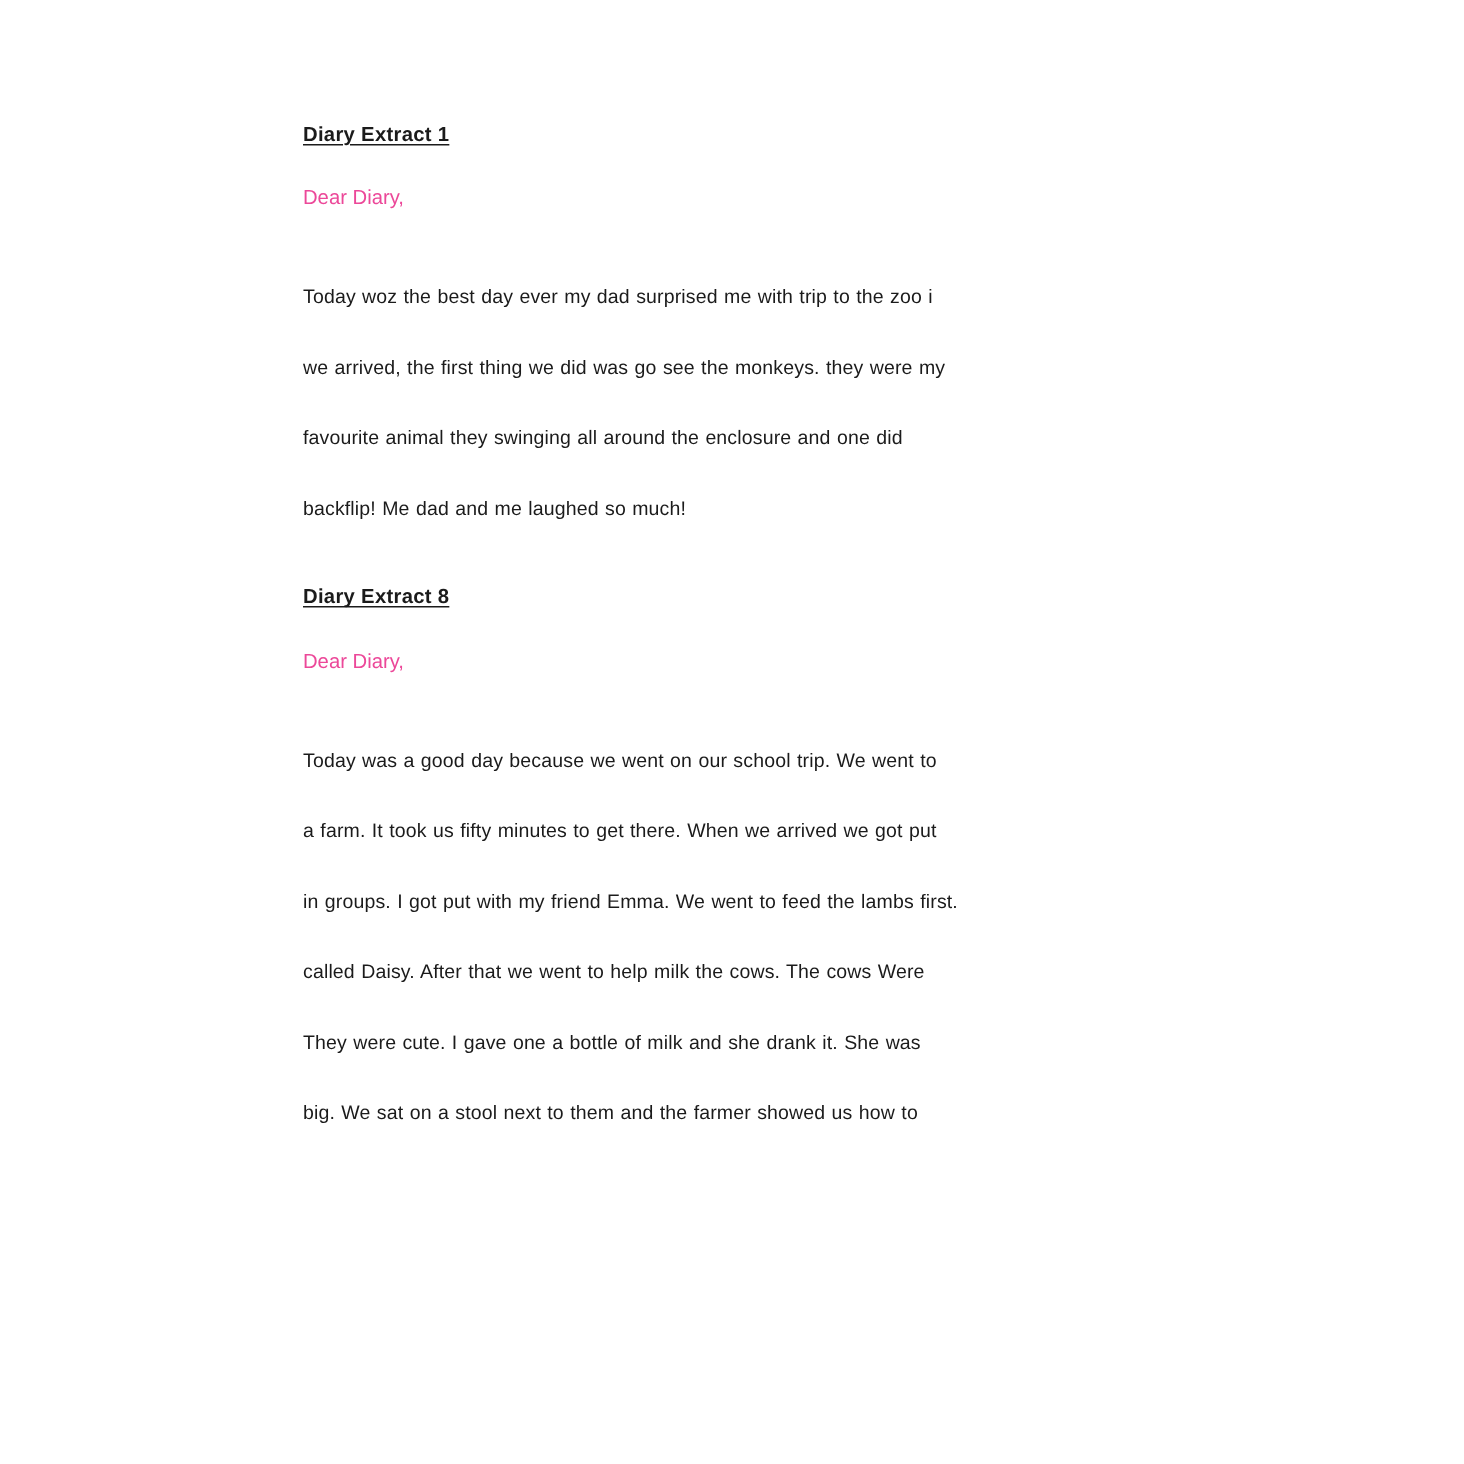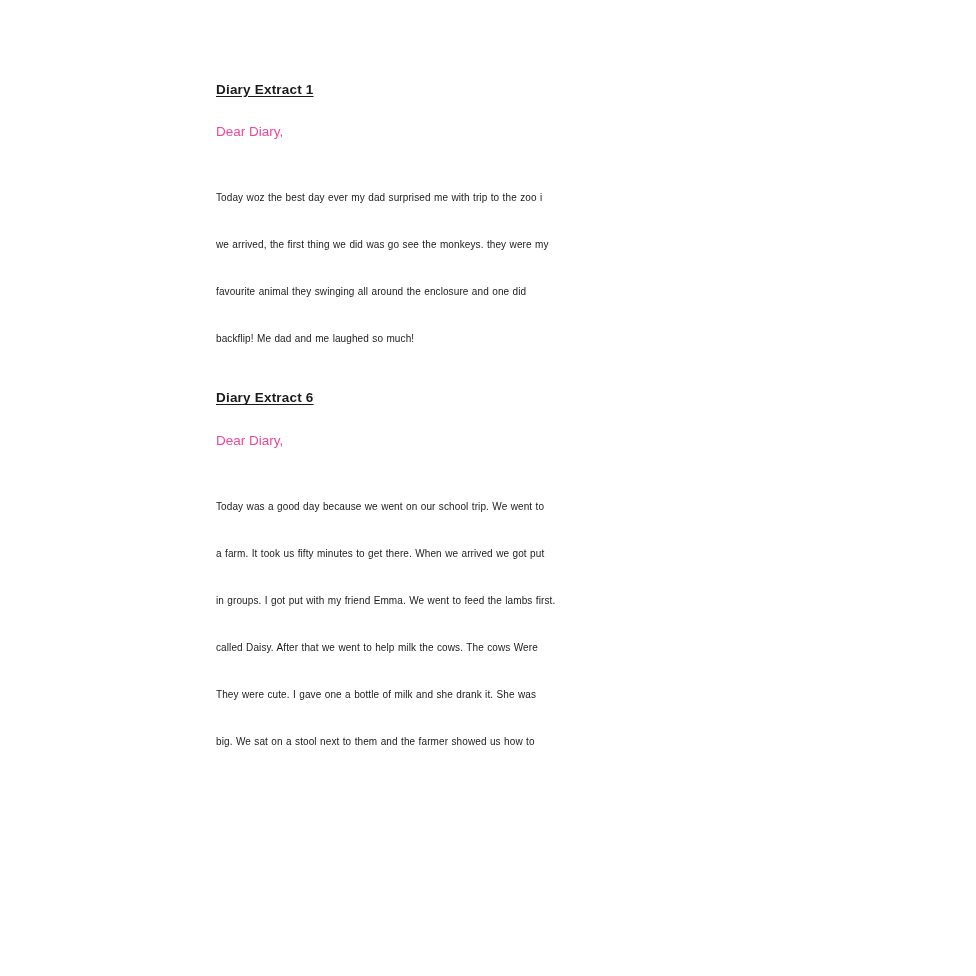--- a/index.html
+++ b/index.html
@@ -31,42 +31,42 @@
   }
   #sheet::after {
     content: "";
     position: absolute;
     left: 0; top: 0; right: 0; bottom: 0;
     pointer-events: none;
     box-shadow: inset 0 0 0 0 rgba(0,0,0,0);
   }
   .doc-body {
     position: absolute;
-    left: 164px;
+    left: 150px;
     top: 66px;
     width: 570px;
   }
   .heading {
     font-size: 13.5px;
     font-weight: bold;
     color: #1b1b1b;
     text-decoration: underline;
     text-underline-offset: 2px;
     letter-spacing: 0.2px;
     margin: 0 0 26px 0;
     line-height: 1.2;
   }
   .salutation {
     font-size: 13.5px;
     color: #ec4899;
     margin: 0 0 34px 0;
     line-height: 1.2;
   }
   .para {
-    font-size: 10px;
+    font-size: 13px;
     color: #1b1b1b;
     margin: 0;
     line-height: 47px;
     letter-spacing: 0.1px;
     text-align: left;
     word-spacing: 0.5px;
   }
   .block {
     margin-bottom: 0;
   }
@@ -89,21 +89,21 @@
           <span class="line">Today woz the best day ever my dad surprised me with trip to the zoo i</span>
           <span class="line">we arrived, the first thing we did was go see the monkeys. they were my</span>
           <span class="line">favourite animal they swinging all around the enclosure and one did</span>
           <span class="line">backflip! Me dad and me laughed so much!</span>
         </div>
       </div>
 
       <div class="gap-1"></div>
 
       <div class="block">
-        <div class="heading">Diary Extract 6</div>
+        <div class="heading">Diary Extract 8</div>
         <div class="salutation">Dear Diary,</div>
         <div class="para">
           <span class="line">Today was a good day because we went on our school trip. We went to</span>
           <span class="line">a farm. It took us fifty minutes to get there. When we arrived we got put</span>
           <span class="line">in groups. I got put with my friend Emma. We went to feed the lambs first.</span>
           <span class="line">called Daisy. After that we went to help milk the cows. The cows Were</span>
           <span class="line">They were cute. I gave one a bottle of milk and she drank it. She was</span>
           <span class="line">big. We sat on a stool next to them and the farmer showed us how to</span>
         </div>
       </div>

